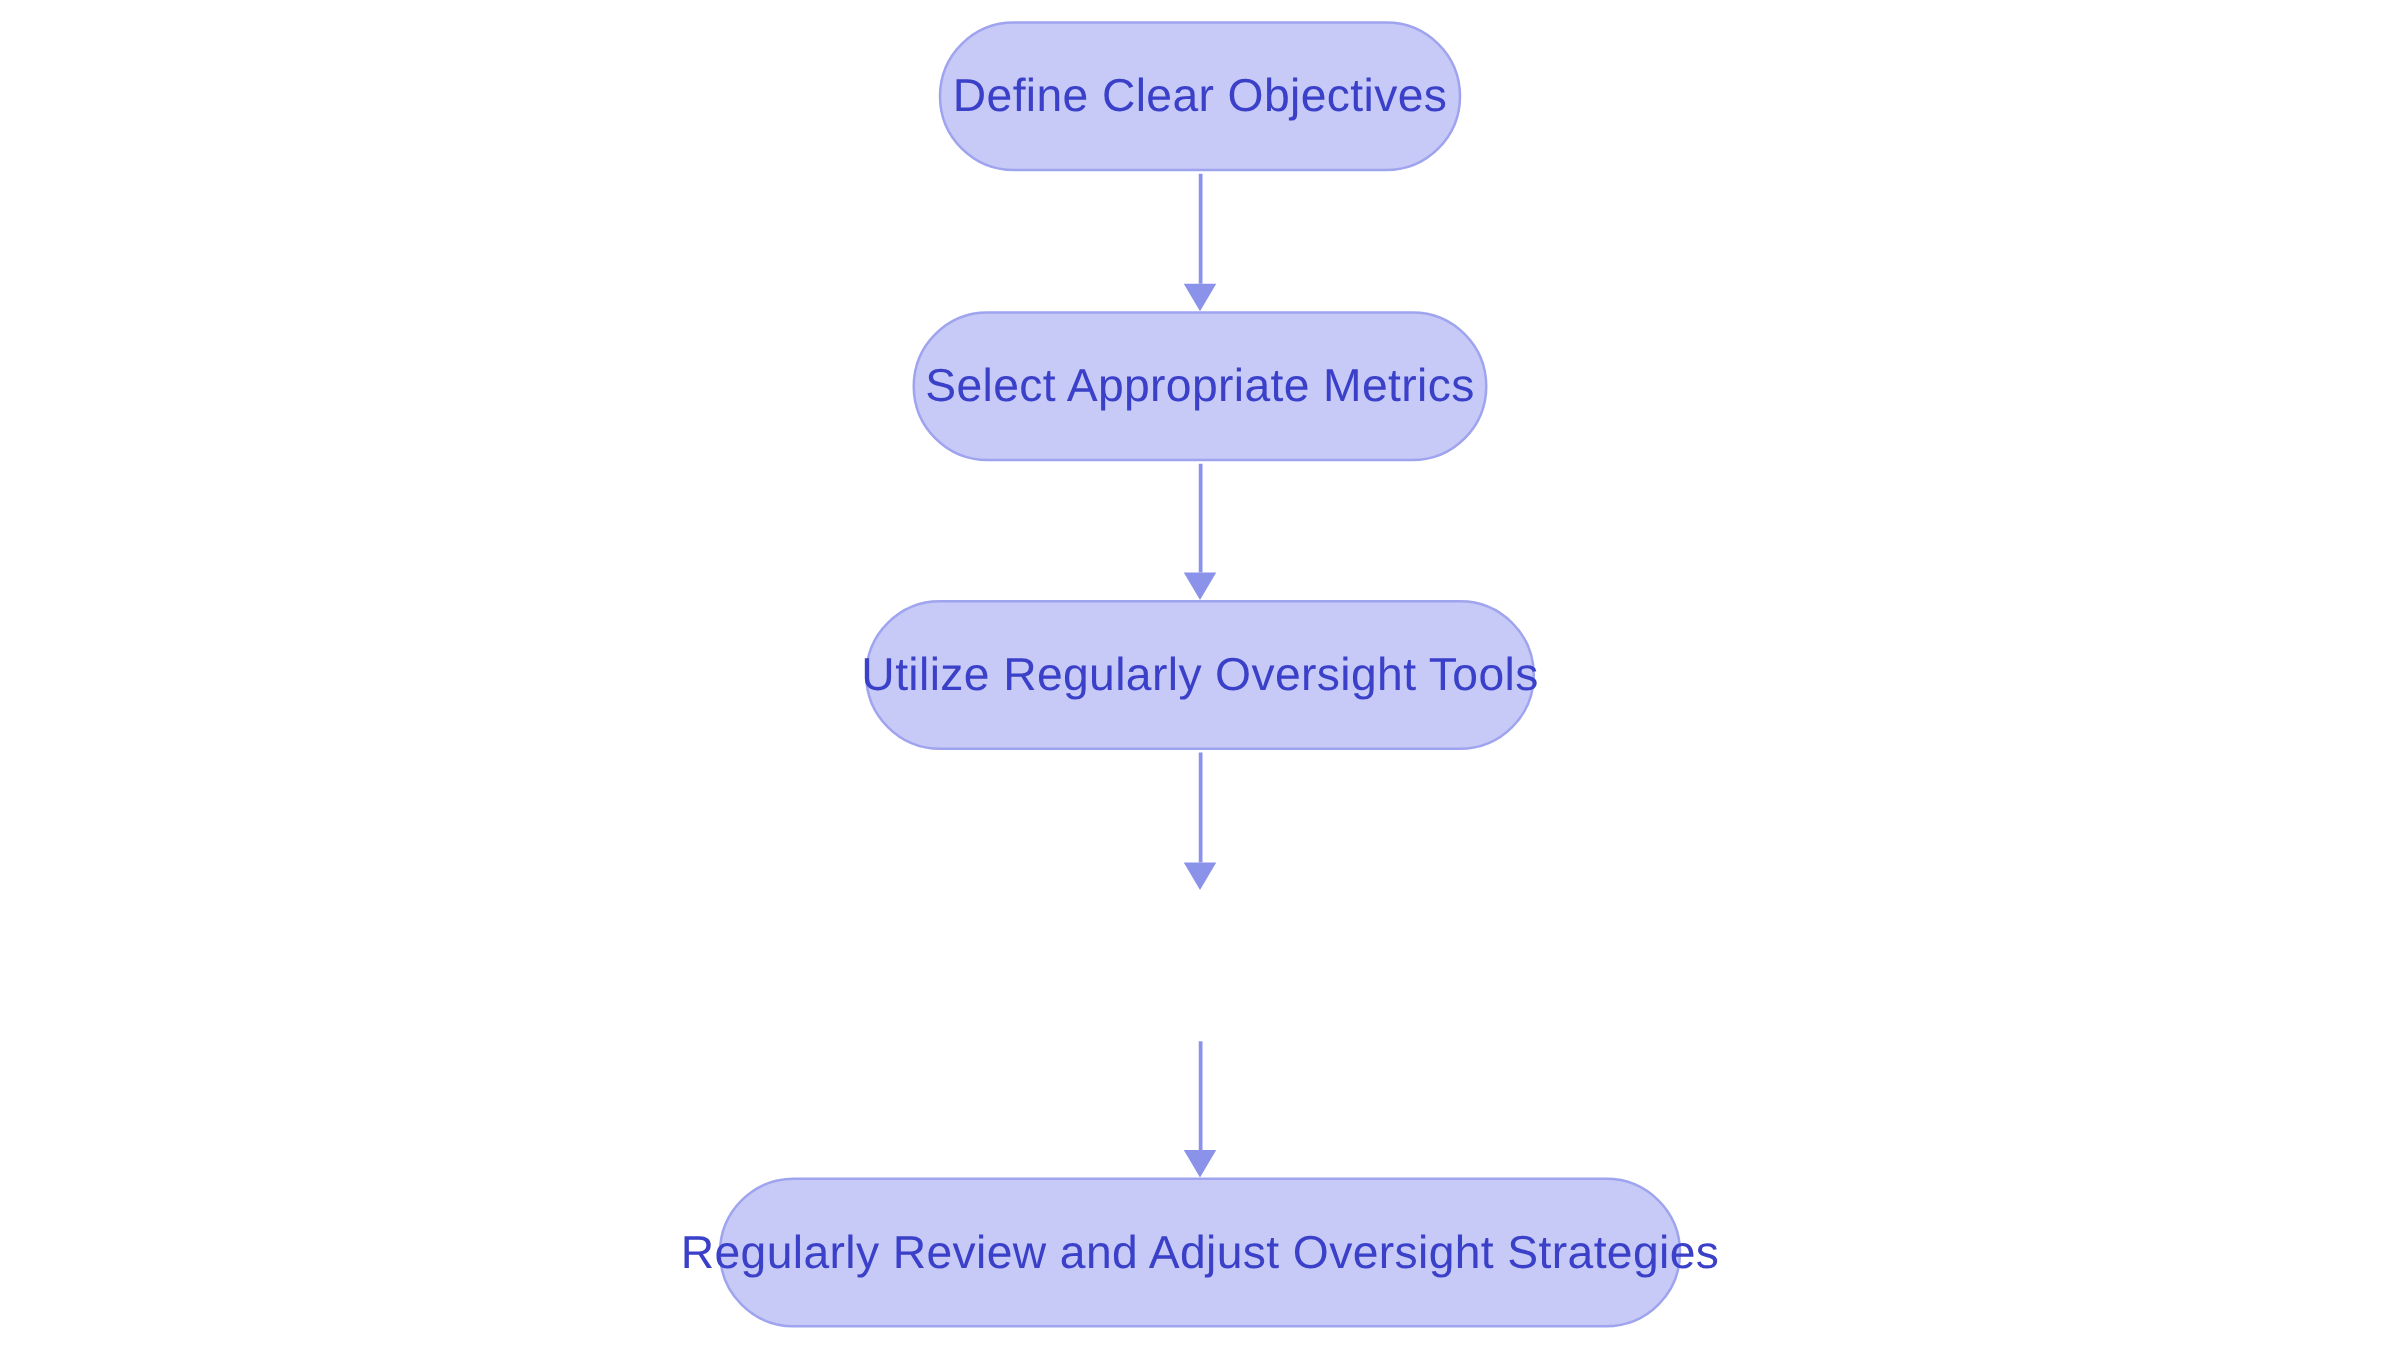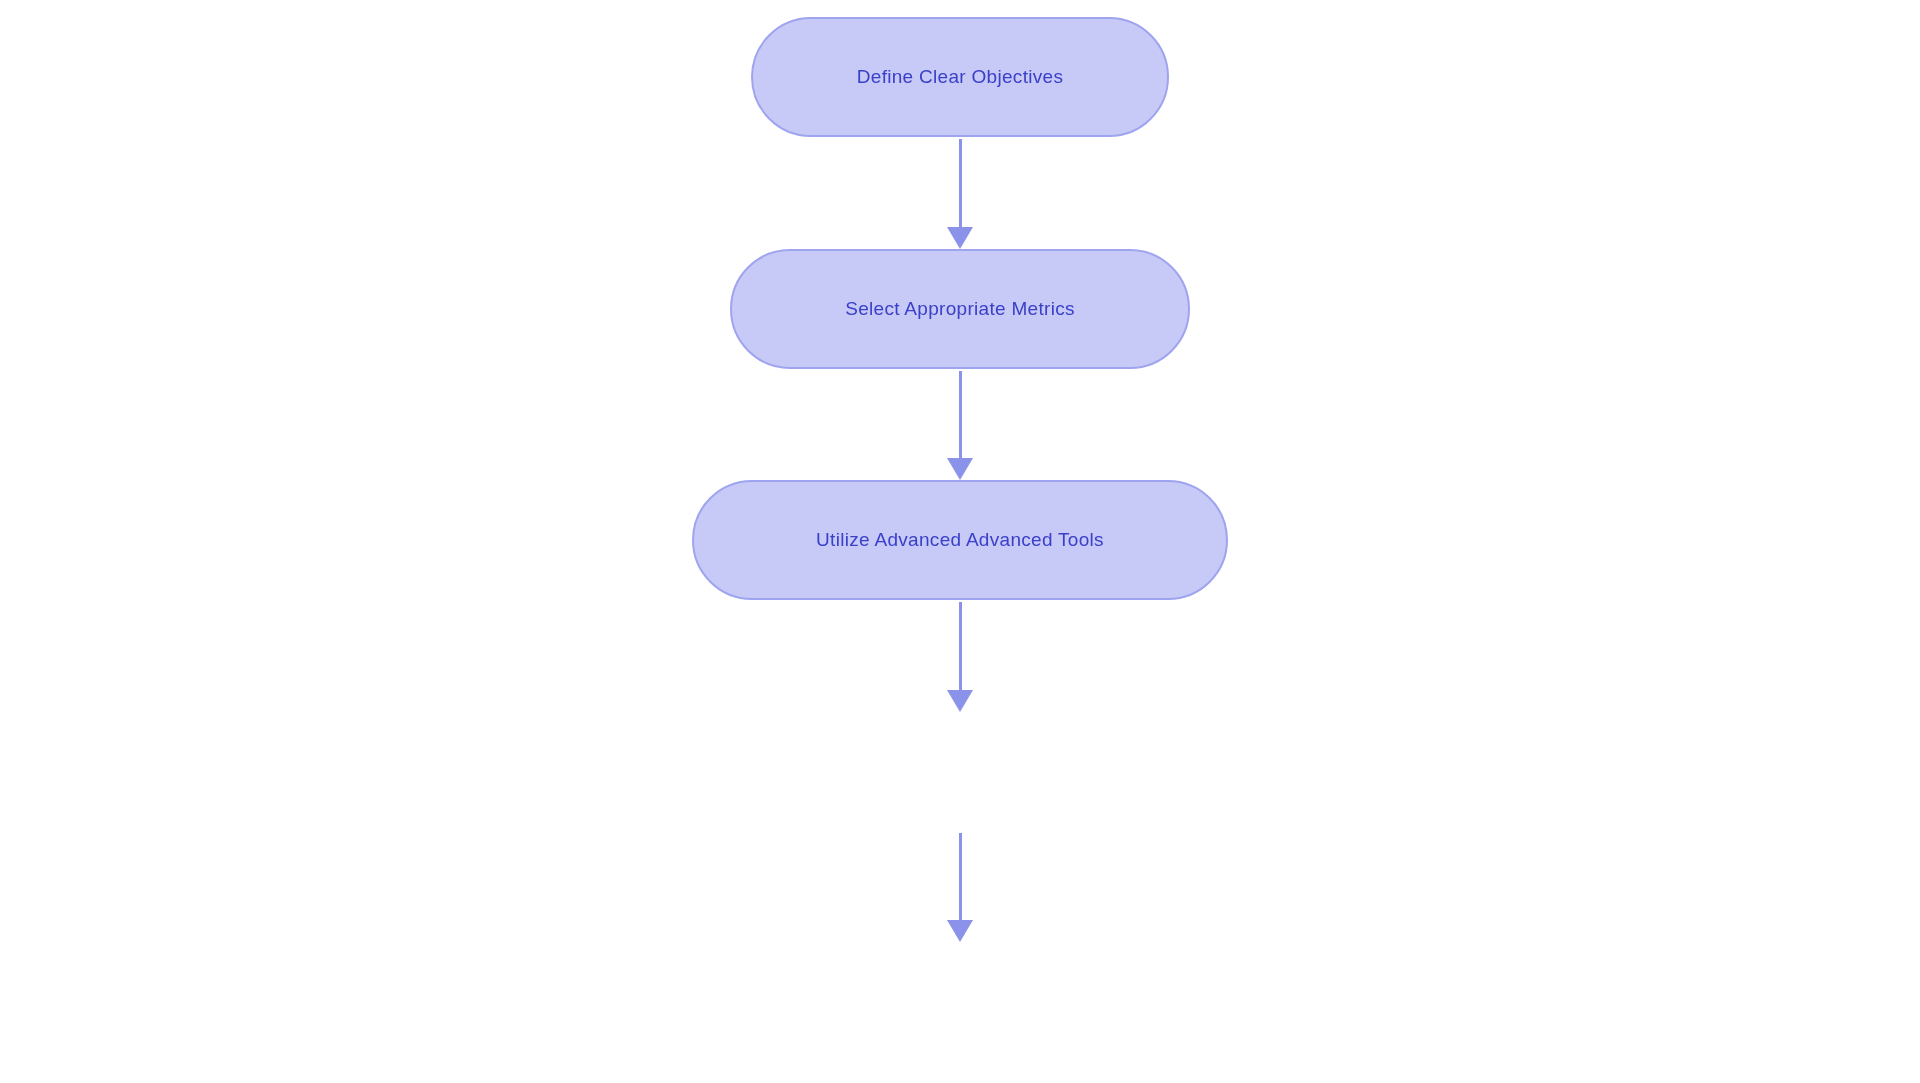--- a/index.html
+++ b/index.html
@@ -20,21 +20,21 @@
     height: 120px;
     box-sizing: border-box;
     background: var(--node-fill, #c7c9f7);
     border: 2px solid var(--node-border, #9fa4ef);
     border-radius: 60px;
     display: flex;
     align-items: center;
     justify-content: center;
   }
   .node-label {
-    font-size: 19px;
+    font-size: 37px;
     font-weight: 500;
     letter-spacing: 0.3px;
     color: var(--node-text, #3a40c8);
     white-space: nowrap;
   }
   .node-1 { left: 751px; top: 17px;  width: 418px; }
   .node-2 { left: 730px; top: 249px; width: 460px; }
   .node-3 { left: 692px; top: 480px; width: 536px; }
   .node-4 { left: 716px; top: 712px; width: 488px; }
   .node-5 { left: 575px; top: 942px; width: 770px; }
@@ -81,28 +81,31 @@
   <div class="node node-2">
     <span class="node-label">Select Appropriate Metrics</span>
   </div>
 
   <div class="arrow arrow-2">
     <div class="arrow-shaft"></div>
     <div class="arrow-head"></div>
   </div>
 
   <div class="node node-3">
-    <span class="node-label">Utilize Advanced Advanced Tools</span>
+    <span class="node-label">Utilize Regularly Oversight Tools</span>
   </div>
 
   <div class="arrow arrow-3">
     <div class="arrow-shaft"></div>
     <div class="arrow-head"></div>
   </div>
 
 
   <div class="arrow arrow-4">
     <div class="arrow-shaft"></div>
     <div class="arrow-head"></div>
   </div>
 
+  <div class="node node-5">
+    <span class="node-label">Regularly Review and Adjust Oversight Strategies</span>
+  </div>
 
 </div>
 
 </body></html>

